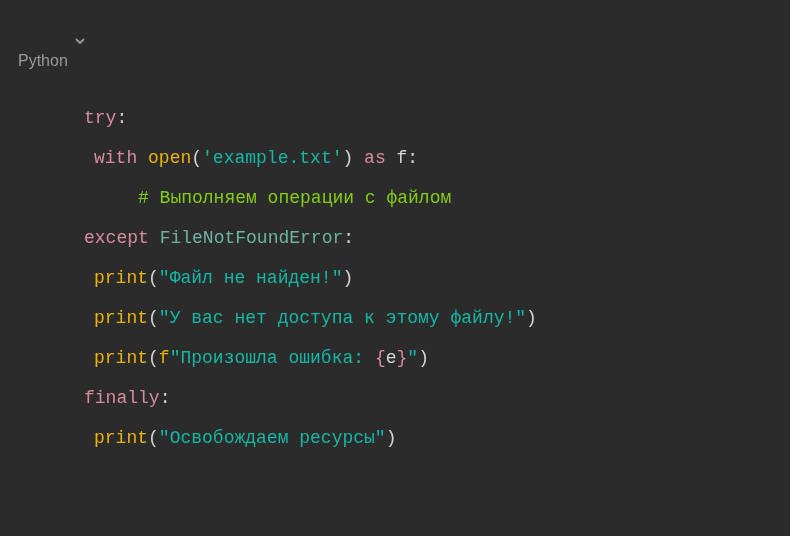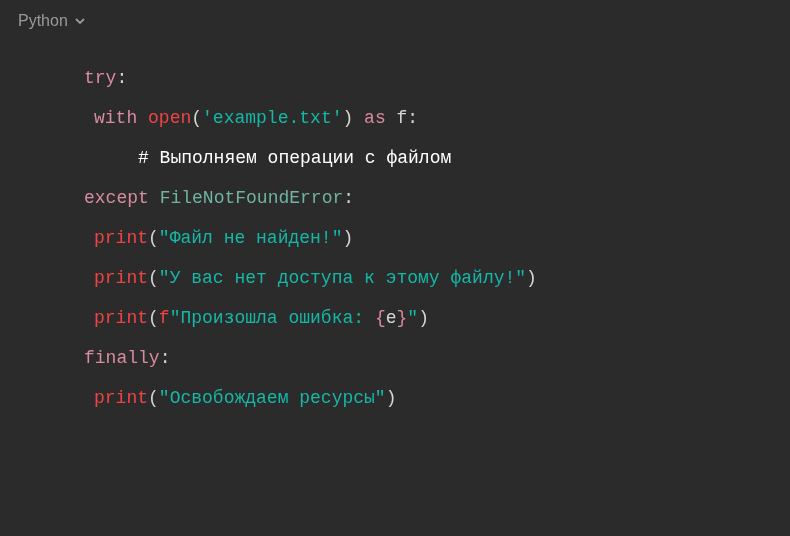--- a/index.html
+++ b/index.html
@@ -18,45 +18,46 @@
   .header {
     display: flex;
     align-items: center;
     padding: 12px 18px 10px 18px;
     gap: 6px;
   }
   .lang-label {
     color: #9a9a9a;
     font-size: 16px;
     font-family: -apple-system, 'Segoe UI', Arial, sans-serif;
+    margin-top: 40px;
   }
   .chevron {
     color: #9a9a9a;
     display: inline-flex;
     align-items: center;
   }
   .chevron svg {
     width: 12px;
     height: 12px;
   }
   .code-area {
     padding: 18px 0 0 50px;
     font-size: 18px;
     line-height: 40px;
   }
   .line {
     white-space: pre;
   }
   .kw { color: #d98ba0; }       
-  .fn { color: #ef4444; }       
+  .fn { color: #eab308; }       
   .str { color: #14b8a6; }      
   .var { color: #d6d6d6; }      
   .punct { color: #d6d6d6; }    
   .cls { color: #6fb3a0; text-align: center; }      
-  .comment { color: #ffffff; } 
+  .comment { color: #84cc16; } 
   .fstr-brace { color: #d98ba0; } 
   .ind1 { padding-left: 0px; margin-left: 34px; }
   .ind2 { padding-left: 44px; }
   .ind3 { padding-left: 88px; }
 </style>
 </head>
 <body>
 
 <div class="editor">
   <div class="header">

